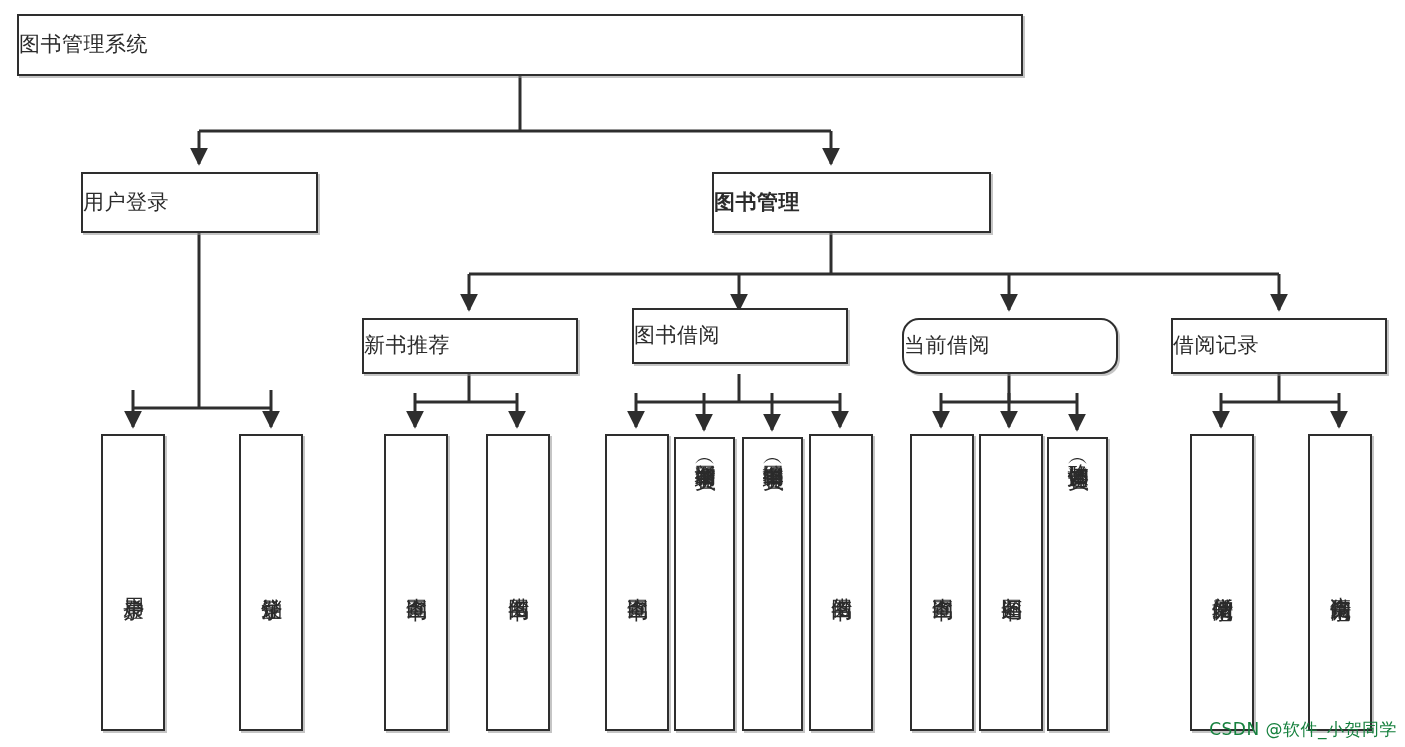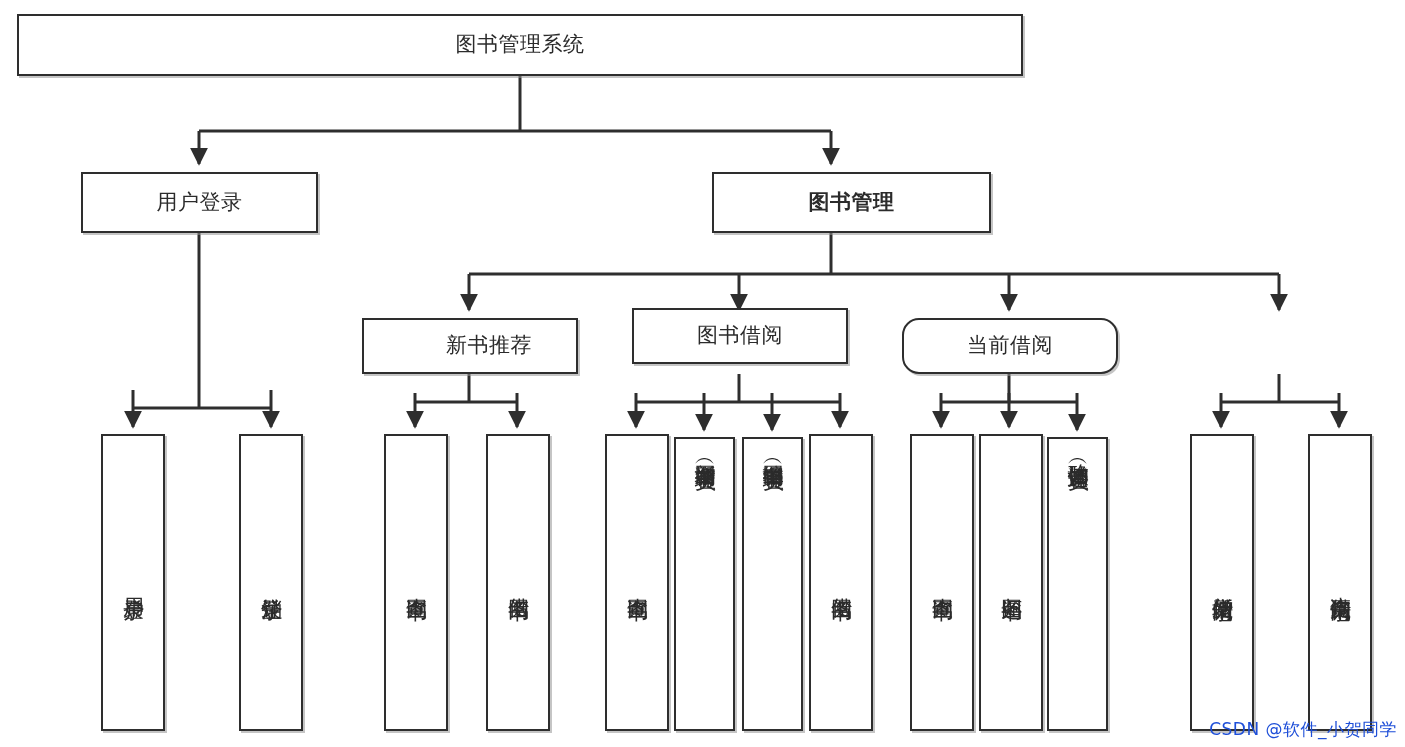--- a/index.html
+++ b/index.html
@@ -24,21 +24,20 @@
     height: 747px;
   }
   .node {
     position: absolute;
     box-sizing: border-box;
     background: #ffffff;
     border: 2px solid #2e2e2e;
     box-shadow: 2px 2px 0 rgba(150,150,150,0.55);
     display: flex;
     align-items: center;
-    justify-content: center;
     color: #2b2b2b;
   }
   .node.horiz .label {
     font-size: 21px;
     line-height: 1.1;
     letter-spacing: 0.5px;
     white-space: nowrap;
   }
   .node.vert {
     align-items: flex-start;
@@ -55,21 +54,21 @@
   }
   .node.vert.centered {
     align-items: center;
     padding-top: 0;
   }
   #watermark {
     position: absolute;
     right: 8px;
     bottom: 6px;
     font-size: 17px;
-    color: #1d4ed8;
+    color: #15803d;
     letter-spacing: 0.5px;
     white-space: nowrap;
     pointer-events: none;
   }
 </style>
 </head>
 <body>
 
 <div id="canvas">
 
@@ -127,28 +126,31 @@
     <span class="label">图书管理系统</span>
   </div>
 
   <div class="node horiz" style="left:81px; top:172px; width:237px; height:61px;">
     <span class="label">用户登录</span>
   </div>
   <div class="node horiz" style="left:712px; top:172px; width:279px; height:61px;font-weight:bold;">
     <span class="label">图书管理</span>
   </div>
 
-  <div class="node horiz" style="left:362px; top:318px; width:216px; height:56px;padding-left:38px;">
+  <div class="node horiz" style="left:362px; top:318px; width:216px; height:56px;">
     <span class="label">新书推荐</span>
   </div>
   <div class="node horiz" style="left:632px; top:308px; width:216px; height:56px;">
     <span class="label">图书借阅</span>
   </div>
   <div class="node horiz" style="left:902px; top:318px; width:216px; height:56px;border-radius:17px;">
     <span class="label">当前借阅</span>
+  </div>
+  <div class="node horiz" style="left:1171px; top:318px; width:216px; height:56px;">
+    <span class="label">借阅记录</span>
   </div>
 
   <div class="node vert centered" style="left:101px; top:434px; width:64px; height:297px;">
     <span class="label">用户登录</span>
   </div>
   <div class="node vert centered" style="left:239px; top:434px; width:64px; height:297px;">
     <span class="label">注销登录</span>
   </div>
 
   <div class="node vert centered" style="left:384px; top:434px; width:64px; height:297px;">

